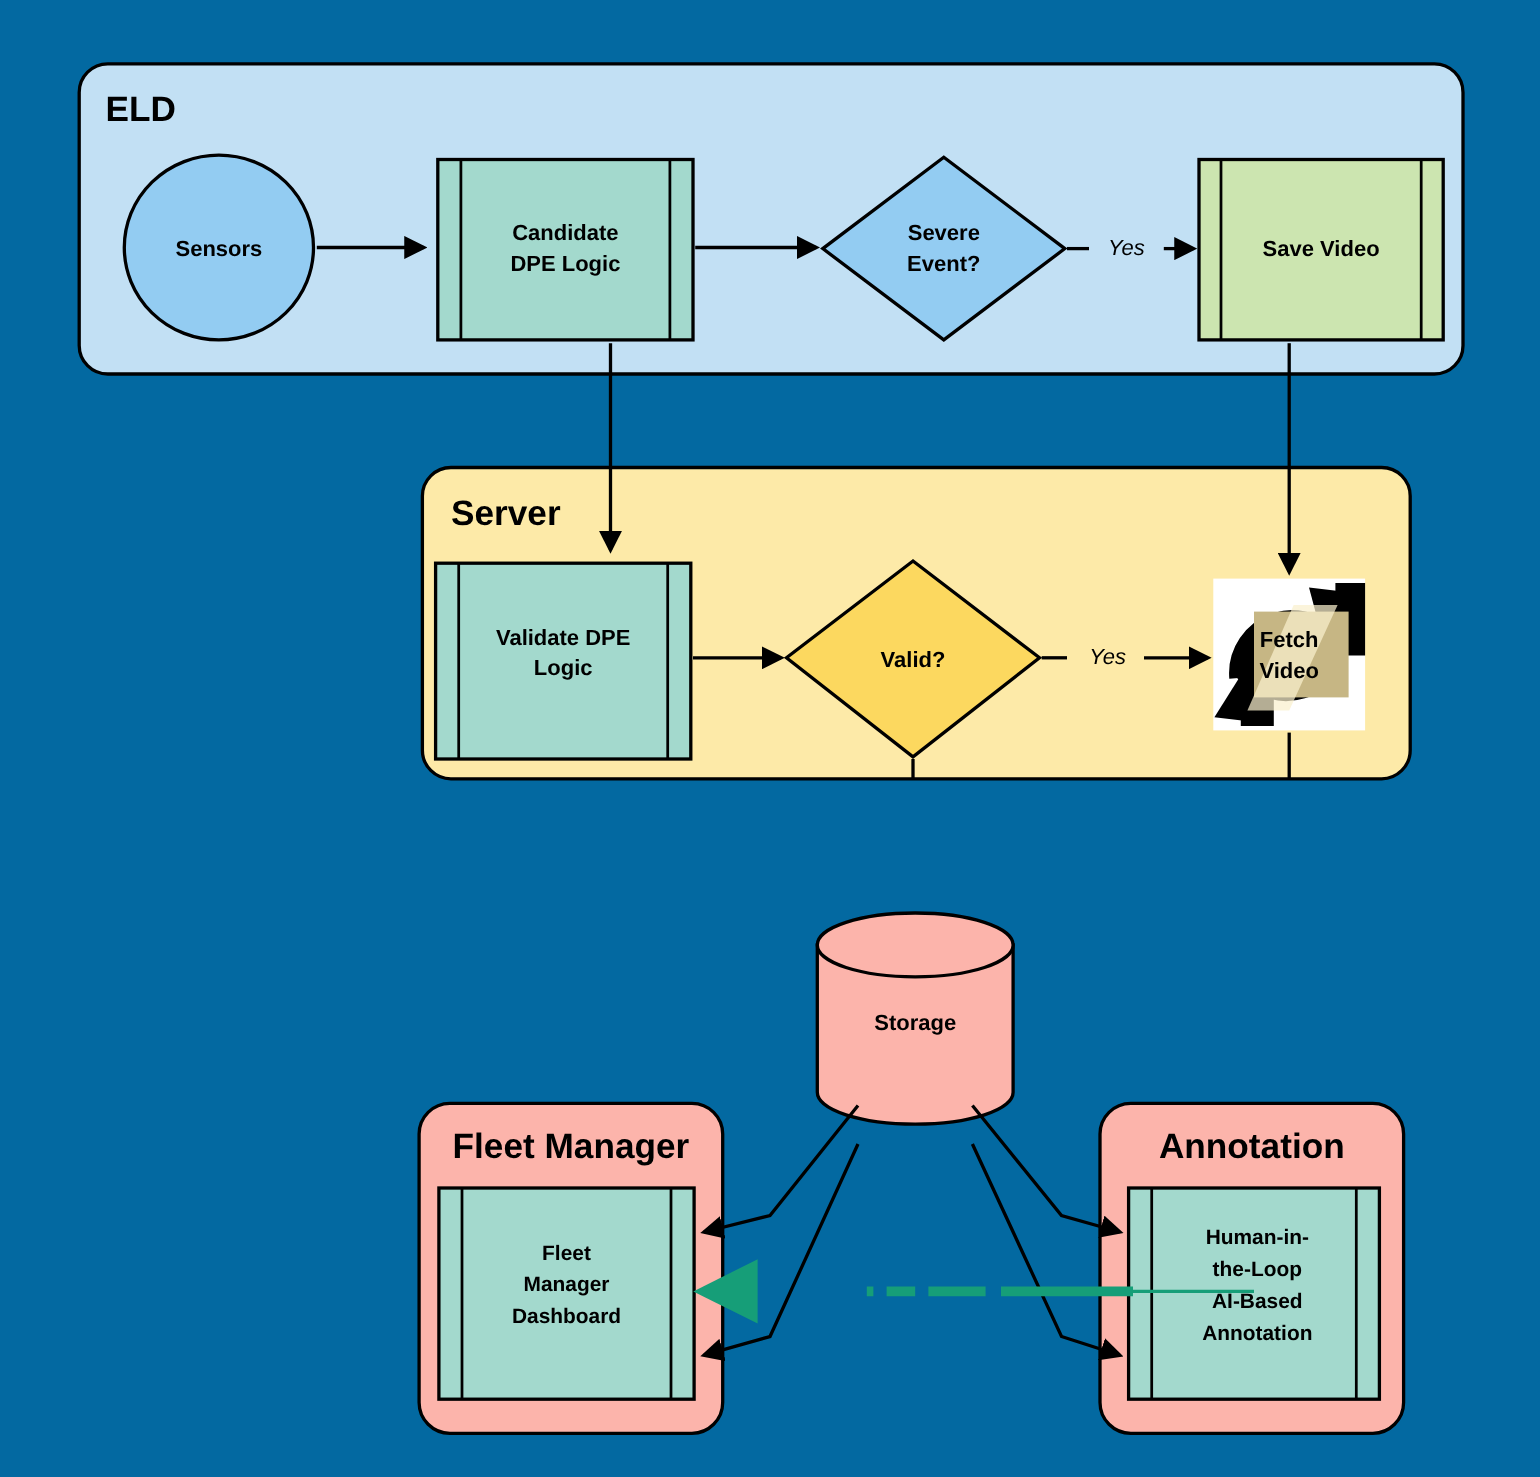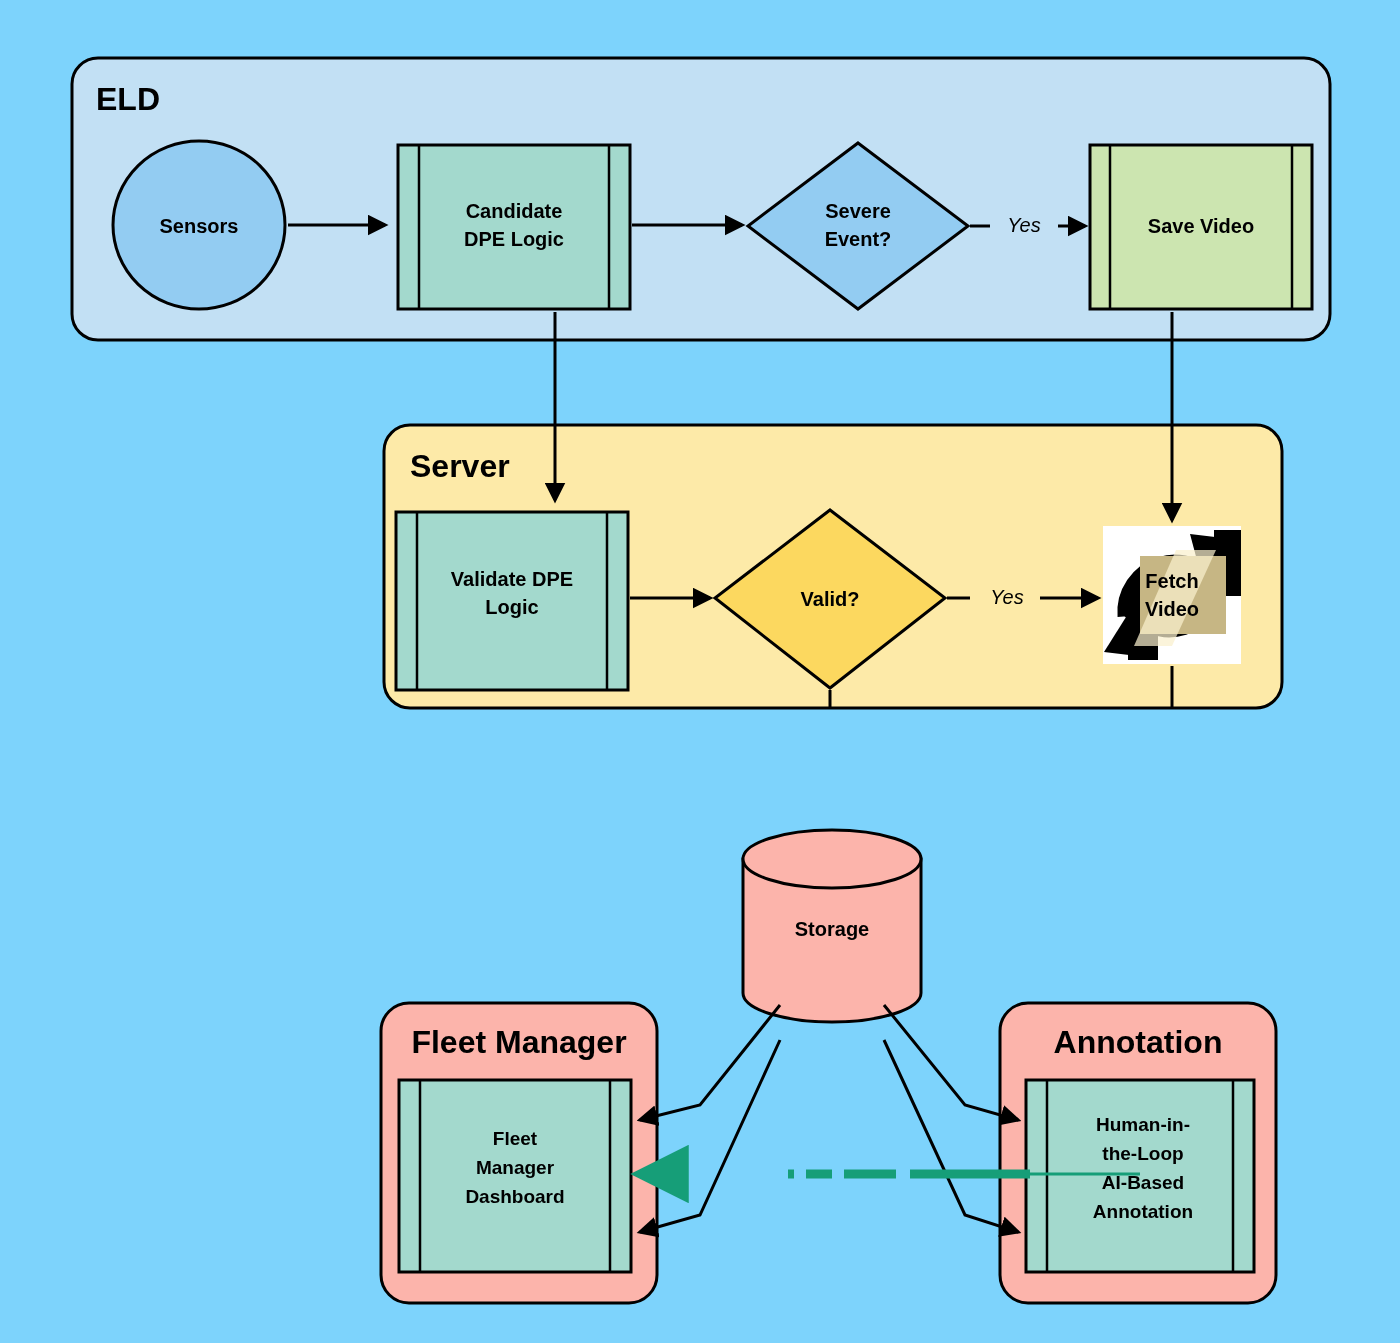--- a/index.html
+++ b/index.html
@@ -4,21 +4,21 @@
 <style>
   html, body {
     margin: 0;
     padding: 0;
     background: #000000;
   }
   #stage {
     position: relative;
     width: 1400px;
     height: 1343px;
-    background: #7dd3fc;
+    background: #0369a1;
     overflow: hidden;
     font-family: "Liberation Sans", sans-serif;
   }
   svg.canvas {
     position: absolute;
     top: 0; left: 0;
     width: 1400px;
     height: 1343px;
     display: block;
   }

